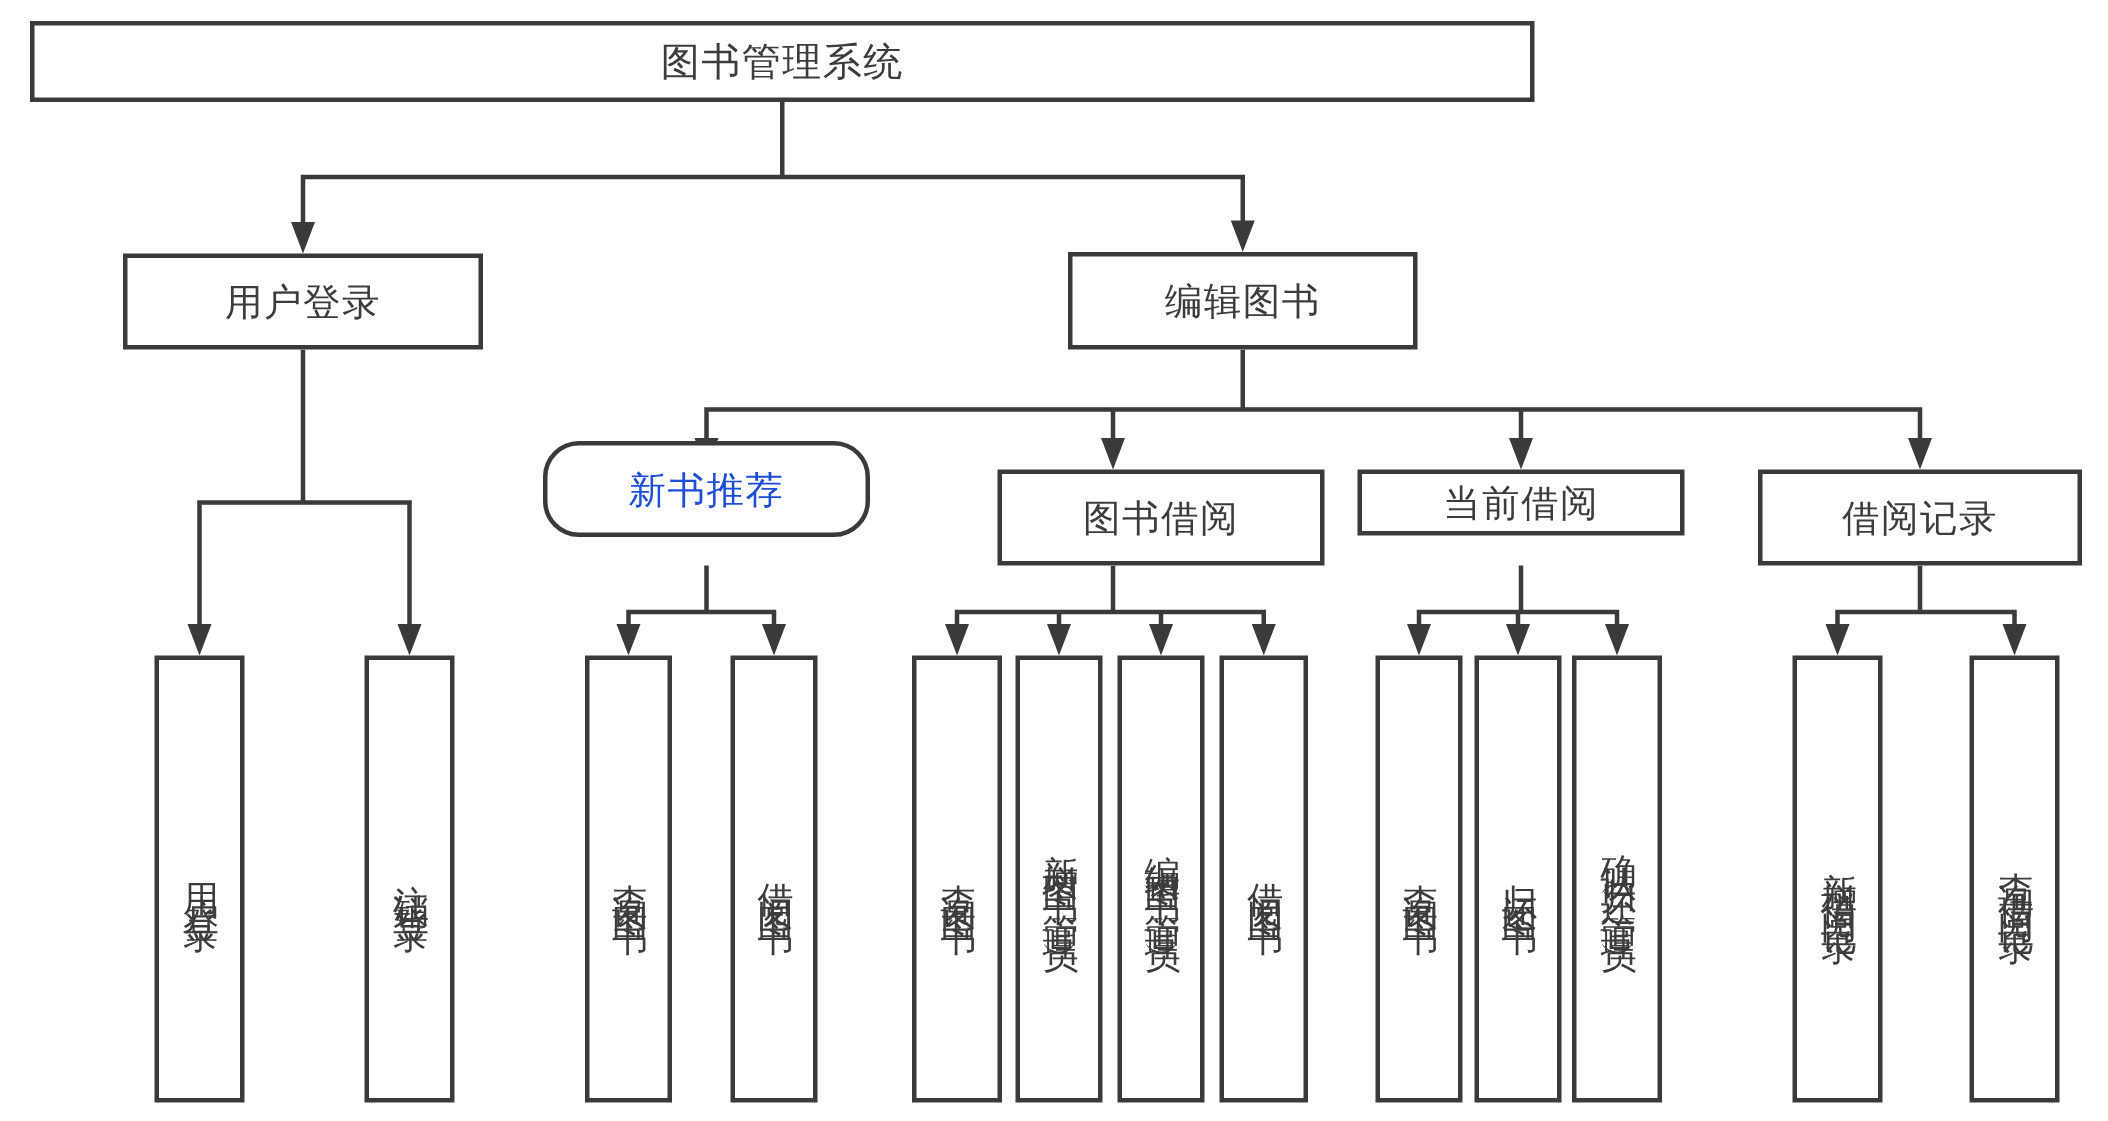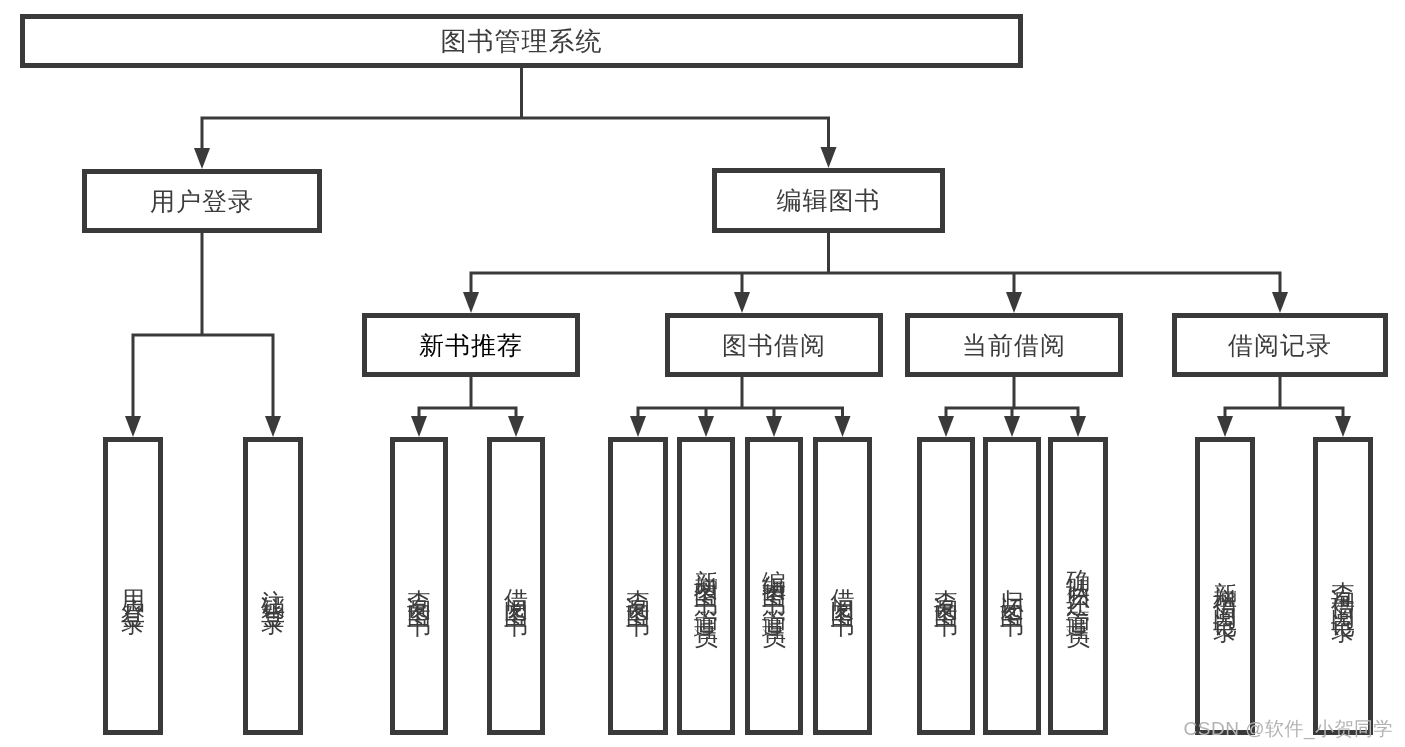--- a/index.html
+++ b/index.html
@@ -2,21 +2,21 @@
 <html><head>
 <meta charset="utf-8">
 <style>
   html,body{margin:0;padding:0;background:#ffffff;}
   .stage{
     position:relative;width:1405px;height:747px;background:#ffffff;
     font-family:"Liberation Sans","DejaVu Sans",sans-serif;overflow:hidden;
   }
   #connectors{position:absolute;left:0;top:0;}
   .node{
-    position:absolute;box-sizing:border-box;border:5px solid #a16207;background:#ffffff;
+    position:absolute;box-sizing:border-box;border:3px solid #a16207;background:#ffffff;
     display:flex;align-items:center;justify-content:center;color:#3c3c3c;
   }
   .node.h .lbl{font-size:25px;letter-spacing:1px;white-space:nowrap;}
   .node.root .lbl{font-size:26px;}
   .node.v .lbl{
     writing-mode:vertical-rl;text-orientation:mixed;
     font-size:24px;letter-spacing:8px;line-height:1;
   }
   .watermark{
     position:absolute;right:12px;bottom:5px;font-size:19px;color:#b3b3b3;
@@ -58,27 +58,27 @@
       </div>
       <div class="node h" style="left: 712px; top: 168px; width: 233px; height: 65px; border-color: rgb(58, 58, 58); color: rgb(60, 60, 60);">
         <span class="lbl">编辑图书</span>
       </div>
       <div class="node v" style="left: 103px; top: 437px; width: 60px; height: 298px; border-color: rgb(58, 58, 58); color: rgb(60, 60, 60);">
         <span class="lbl">用户登录</span>
       </div>
       <div class="node v" style="left: 243px; top: 437px; width: 60px; height: 298px; border-color: rgb(58, 58, 58); color: rgb(60, 60, 60);">
         <span class="lbl">注销登录</span>
       </div>
-      <div class="node h" style="left: 362px; top: 313px; width: 218px; height: 64px; border-color: rgb(58, 58, 58); color: #000000;">
+      <div class="node h" style="left: 362px; top: 294px; width: 218px; height: 64px; border-color: rgb(58, 58, 58); color: #1d4ed8; border-radius: 24px;">
         <span class="lbl">新书推荐</span>
       </div>
       <div class="node h" style="left: 665px; top: 313px; width: 218px; height: 64px; border-color: rgb(58, 58, 58); color: rgb(60, 60, 60);">
         <span class="lbl">图书借阅</span>
       </div>
-      <div class="node h" style="left: 905px; top: 313px; width: 218px; height: 64px; border-color: rgb(58, 58, 58); color: rgb(60, 60, 60);">
+      <div class="node h" style="left: 905px; top: 313px; width: 218px; height: 44px; border-color: rgb(58, 58, 58); color: rgb(60, 60, 60);">
         <span class="lbl">当前借阅</span>
       </div>
       <div class="node h" style="left: 1172px; top: 313px; width: 216px; height: 64px; border-color: rgb(58, 58, 58); color: rgb(60, 60, 60);">
         <span class="lbl">借阅记录</span>
       </div>
       <div class="node v" style="left: 390px; top: 437px; width: 58px; height: 298px; border-color: rgb(58, 58, 58); color: rgb(60, 60, 60);">
         <span class="lbl">查询图书</span>
       </div>
       <div class="node v" style="left: 487px; top: 437px; width: 58px; height: 298px; border-color: rgb(58, 58, 58); color: rgb(60, 60, 60);">
         <span class="lbl">借阅图书</span>
@@ -104,14 +104,13 @@
       <div class="node v" style="left: 1048px; top: 437px; width: 60px; height: 298px; border-color: rgb(58, 58, 58); color: rgb(60, 60, 60);">
         <span class="lbl">确认归还（管理员）</span>
       </div>
       <div class="node v" style="left: 1195px; top: 437px; width: 60px; height: 298px; border-color: rgb(58, 58, 58); color: rgb(60, 60, 60);">
         <span class="lbl">新增借阅记录</span>
       </div>
       <div class="node v" style="left: 1313px; top: 437px; width: 60px; height: 298px; border-color: rgb(58, 58, 58); color: rgb(60, 60, 60);">
         <span class="lbl">查询借阅记录</span>
       </div>
     </div>
-  <div class="watermark">CSDN @软件_小贺同学</div>
 </div>
 
 </body></html>

